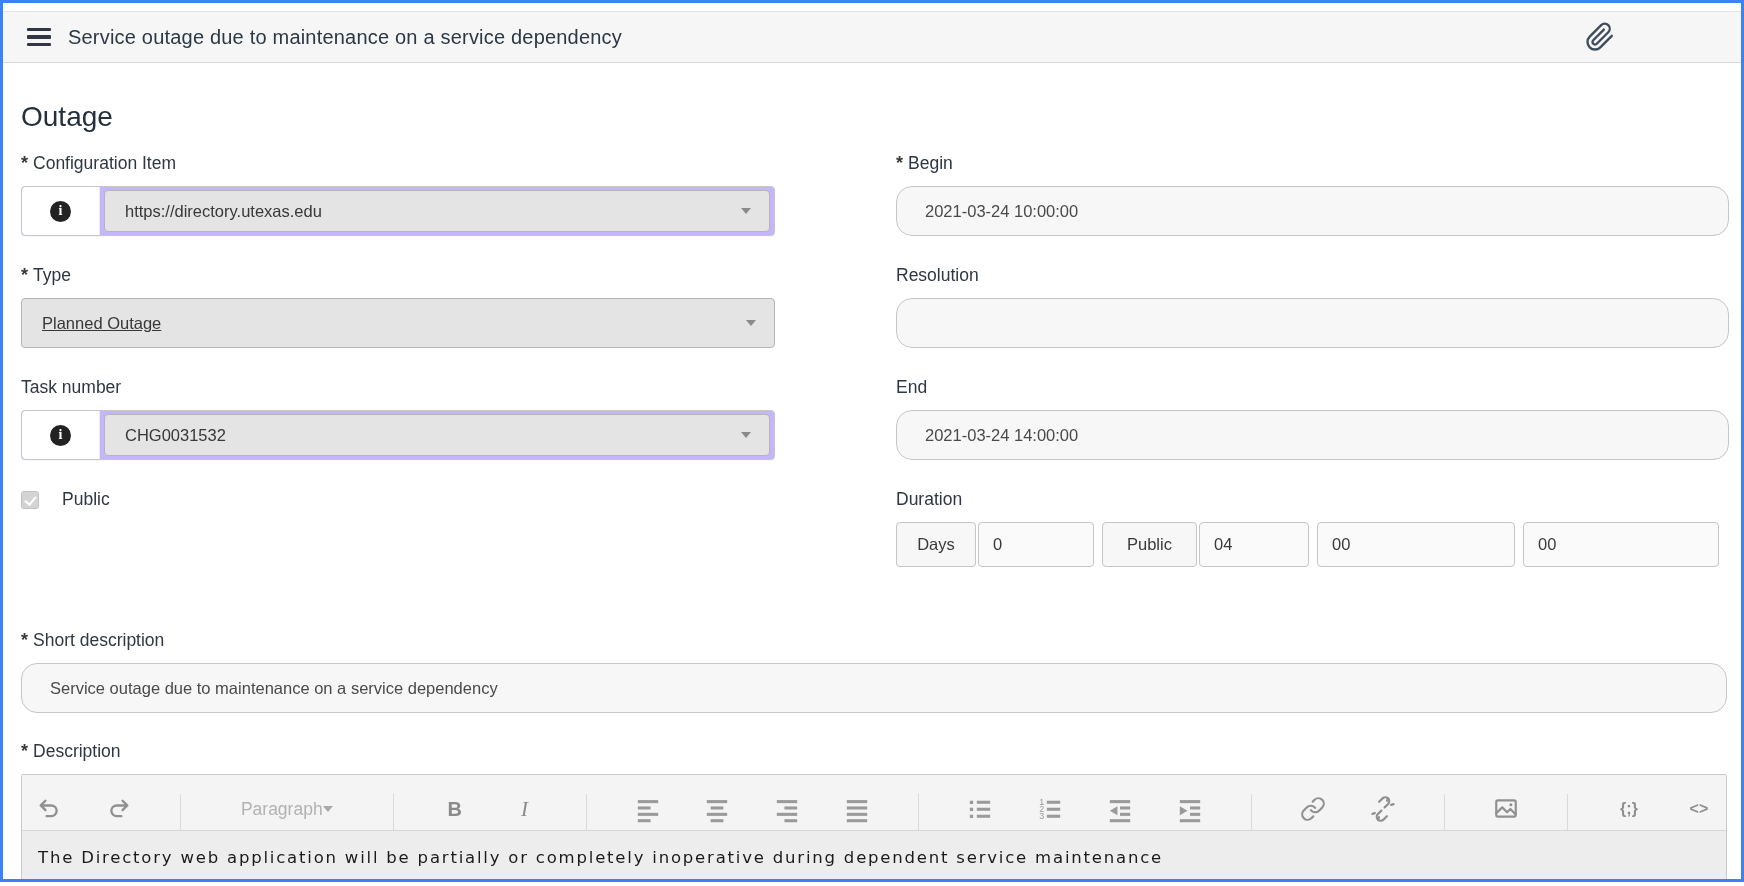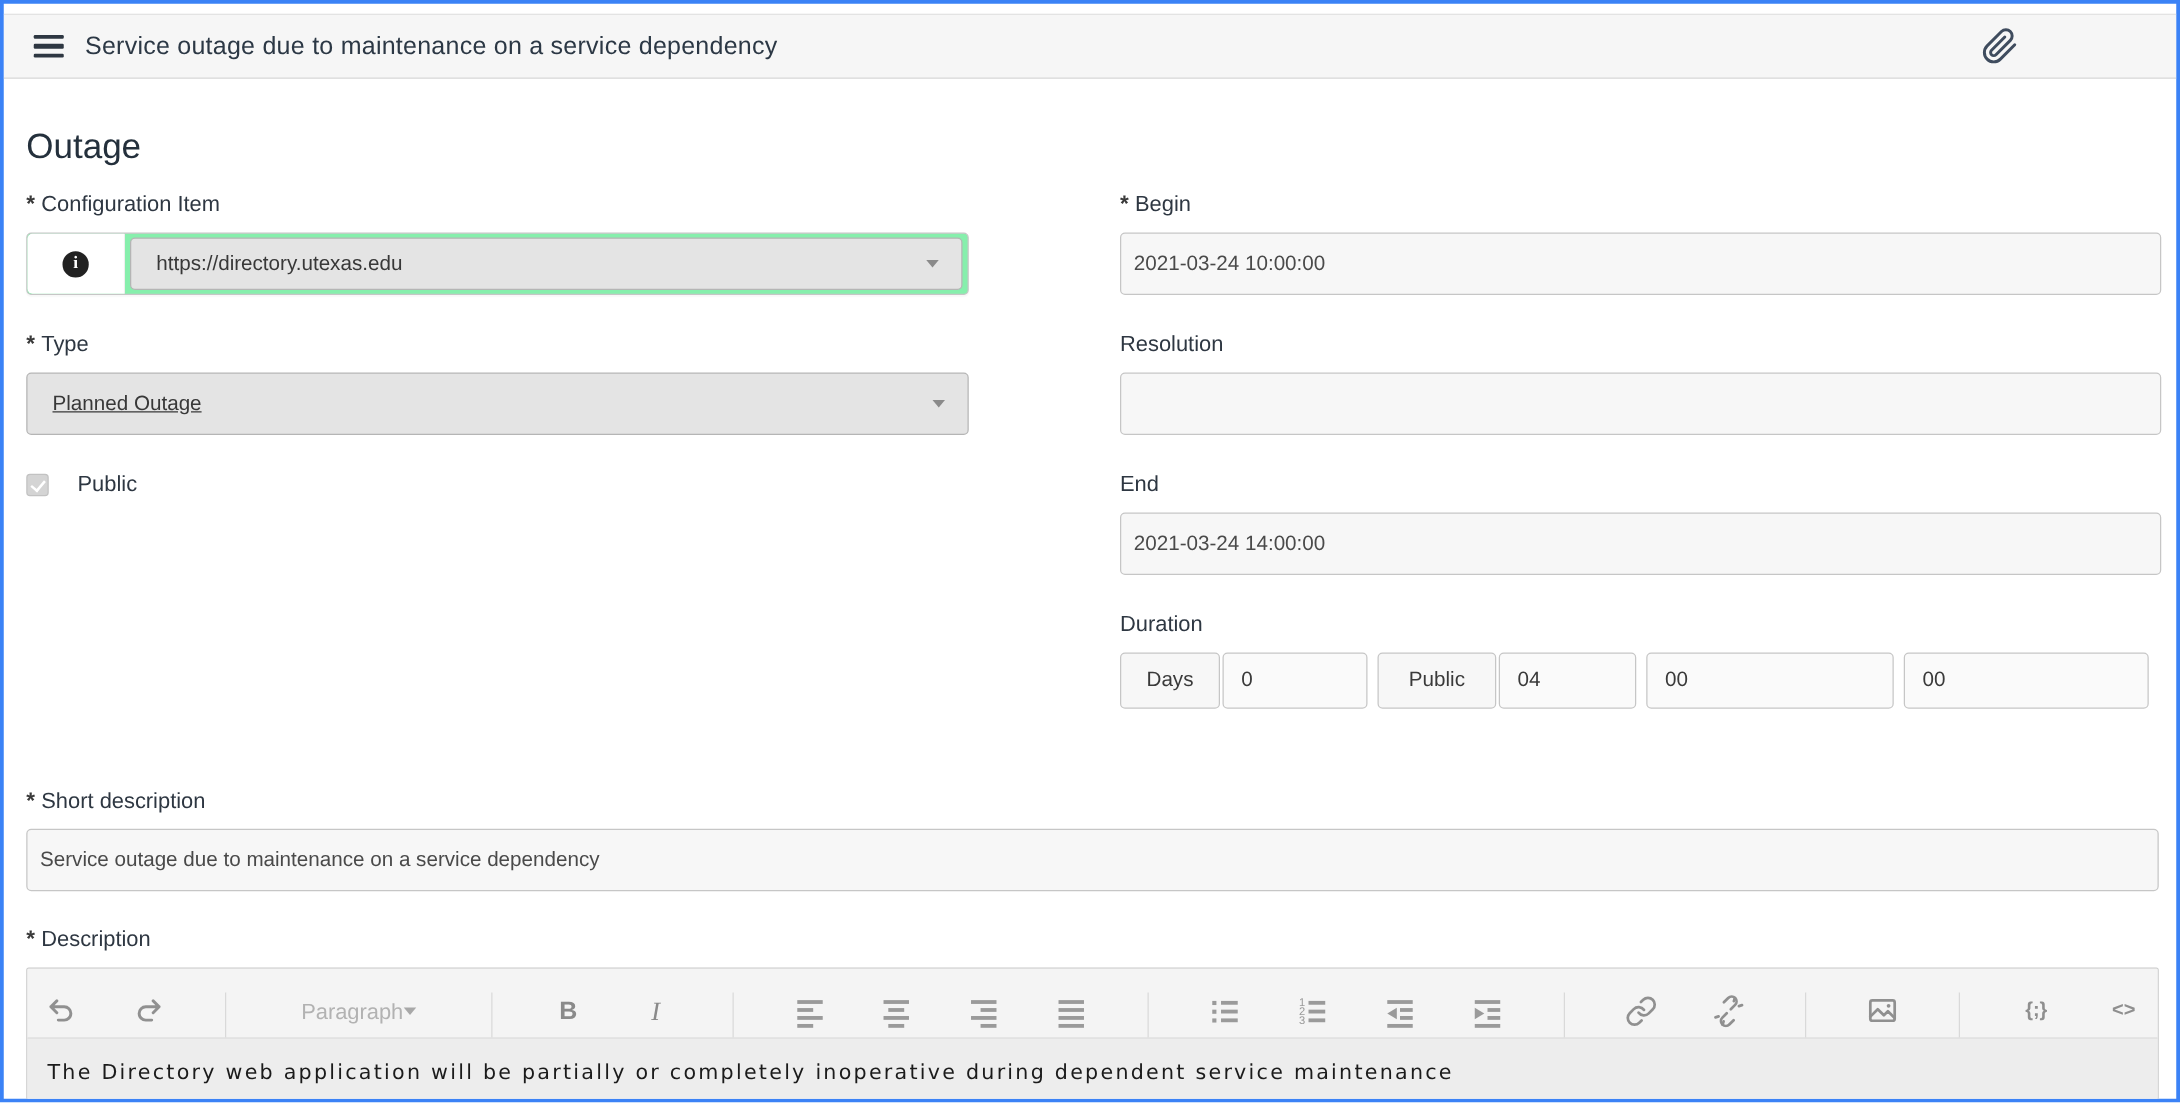--- a/index.html
+++ b/index.html
@@ -15,32 +15,32 @@
 
   
   .content { padding: 0 14px 0 18px; }
   .section-title { margin-top: 38px; font-size: 28px; font-weight: 500; color: #24303c; }
   .grid { display: grid; grid-template-columns: 754px 833px; column-gap: 121px; margin-top: 20px; }
 
   .group { margin-bottom: 29px; }
   .label-row { display: flex; align-items: baseline; font-size: 17.5px; color: #2e3742; margin-bottom: 13px; line-height: 20px; }
   .req { font-weight: 700; color: #3a3a3a; margin-right: 5px; font-size: 18px; }
 
-  .ref-field { height: 50px; border: 1px solid #c6c6c6; border-radius: 4px; background: #86efac; display: flex; align-items: stretch; box-shadow: 0 1px 1px rgba(0,0,0,0.03); }
+  .ref-field { height: 50px; border: 1px solid #c6c6c6; border-radius: 4px; background: #c4b5fd; display: flex; align-items: stretch; box-shadow: 0 1px 1px rgba(0,0,0,0.03); }
   .info-btn { width: 78px; background: #fff; border: none; border-right: 1px solid #eee; border-radius: 4px 0 0 4px; display: flex; align-items: center; justify-content: center; cursor: pointer; }
   .info-circle { width: 21px; height: 21px; border-radius: 50%; background: #222; display: flex; align-items: center; justify-content: center; }
   .info-circle::after { content: "i"; color: #fff; font-family: "Liberation Serif", serif; font-size: 14px; font-weight: 700; line-height: 1; }
   .ref-select { flex: 1; margin: 3px 4px; background: #e4e4e4; border: 1px solid #b5b5b5; border-radius: 4px; display: flex; align-items: center; padding: 0 18px 0 20px; cursor: pointer; }
   .ref-select .val { flex: 1; font-size: 16.5px; color: #383838; }
   .caret { width: 0; height: 0; border-left: 5.5px solid transparent; border-right: 5.5px solid transparent; border-top: 6.5px solid #8a8a8a; }
 
   .plain-select { height: 50px; background: #e4e4e4; border: 1px solid #b5b5b5; border-radius: 4px; display: flex; align-items: center; padding: 0 18px 0 20px; cursor: pointer; }
   .plain-select .val { flex: 1; font-size: 16.5px; color: #383838; text-decoration: underline; }
 
-  .text-input { display: block; width: 100%; height: 50px; background: #f7f7f7; border: 1px solid #c6c6c6; border-radius: 4px; padding: 0 10px; font-family: "Liberation Sans", sans-serif; font-size: 16.5px; color: #4a4a4a; outline: none; }
+  .text-input { display: block; width: 100%; height: 50px; background: #f7f7f7; border: 1px solid #c6c6c6; border-radius: 16px; padding: 0 28px; font-family: "Liberation Sans", sans-serif; font-size: 16.5px; color: #4a4a4a; outline: none; }
 
   
   .duration-row { display: flex; align-items: center; }
   .dur-cell { height: 45px; border: 1px solid #c6c6c6; border-radius: 4px; background: #fafafa; display: flex; align-items: center; font-size: 16.5px; color: #3a3a3a; }
   .dur-label { justify-content: center; padding: 0 8px; margin-right: 2px; background: #f7f7f7; }
   input.dur-input { padding: 0 14px; background: #fafafa; border: 1px solid #c6c6c6; border-radius: 4px; height: 45px; font-family: "Liberation Sans", sans-serif; font-size: 16.5px; color: #3a3a3a; outline: none; }
   .mr8 { margin-right: 8px; }
 
   
   .check-row { display: flex; align-items: center; margin-top: 16px; }
@@ -112,20 +112,34 @@
           <div class="label-row">
             <span class="req">*</span>
             <span>Type</span>
           </div>
           <div class="plain-select">
             <span class="val">Planned Outage</span>
             <span class="caret"></span>
           </div>
         </div>
 
+        <div class="group">
+          <div class="label-row">
+            <span>Task number</span>
+          </div>
+          <div class="ref-field">
+            <button class="info-btn">
+                <span class="info-circle"></span>
+              </button>
+            <div class="ref-select">
+              <span class="val">CHG0031532</span>
+              <span class="caret"></span>
+            </div>
+          </div>
+        </div>
 
         <div class="check-row">
           <span class="checkbox checked"></span>
           <span class="check-label">Public</span>
         </div>
       </div>
 
       <div class="col">
 
         <div class="group">

